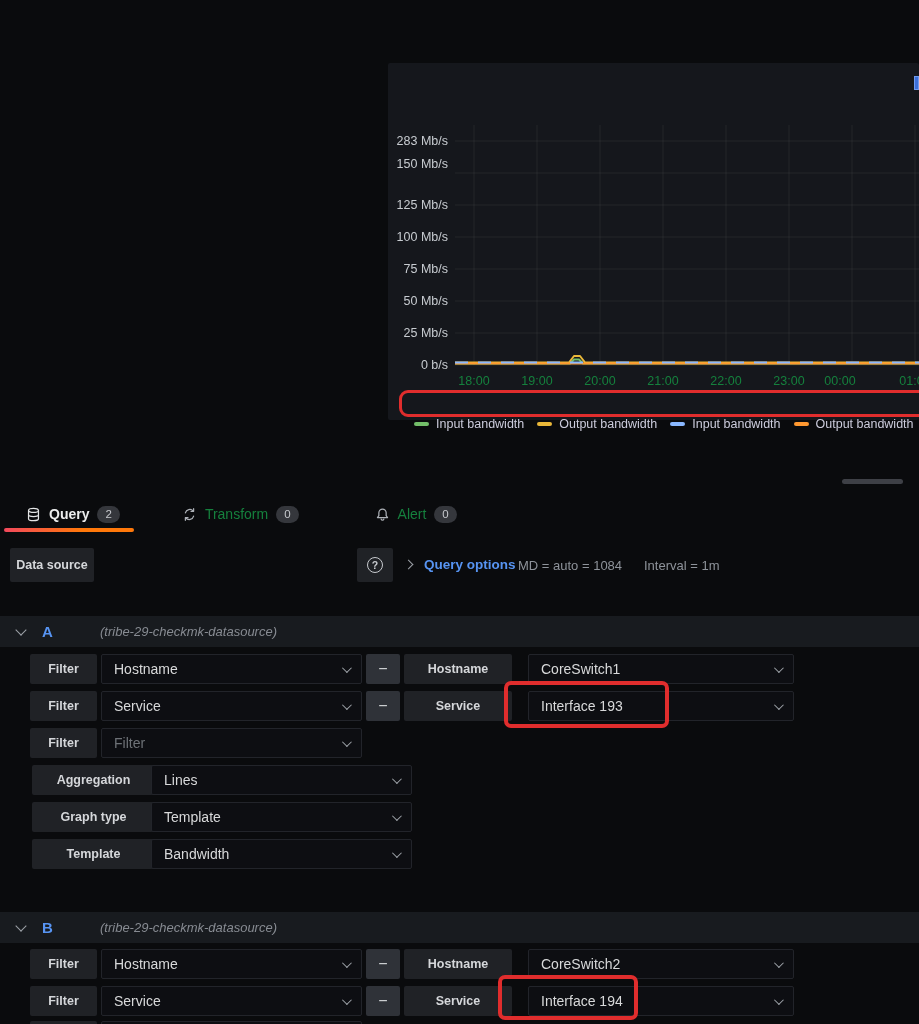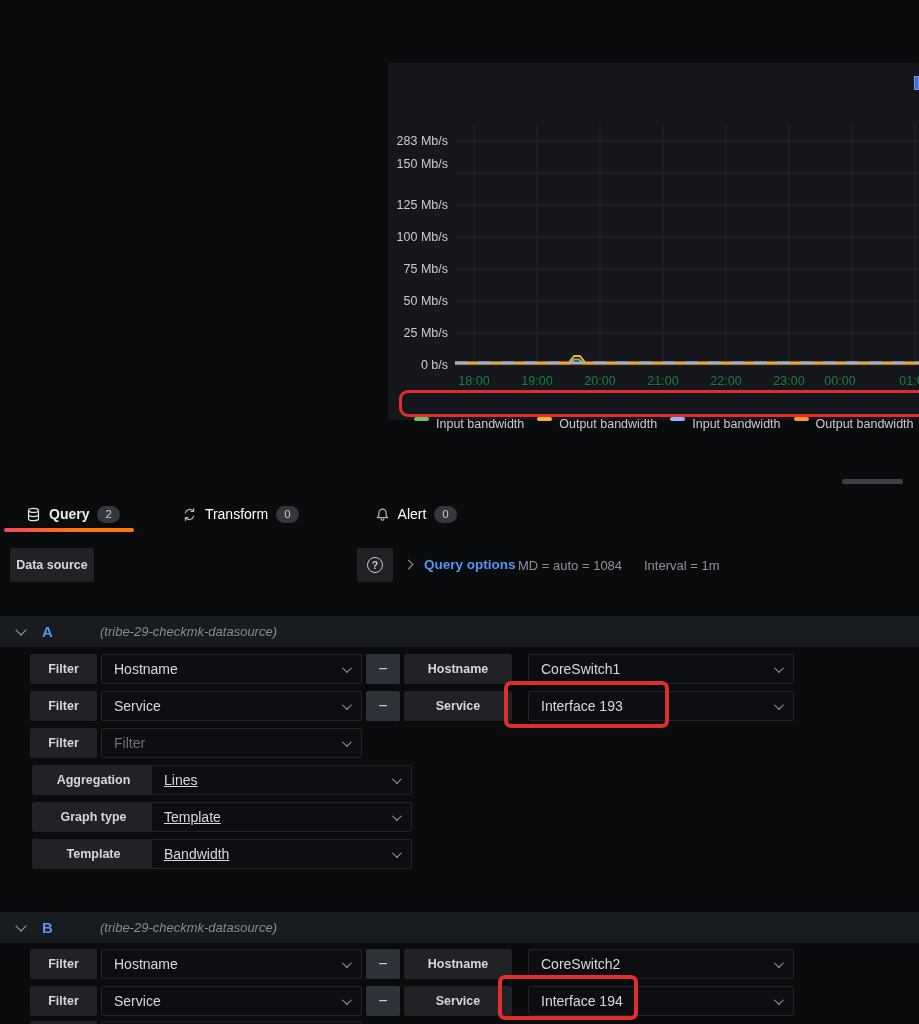--- a/index.html
+++ b/index.html
@@ -16,34 +16,34 @@
     background:#3d6fd8; border:1px solid #6f9bef; }
   .ytick { position:absolute; left:0; width:60px; text-align:right;
     font-size:12.5px; color:#c8ccd1; }
   .plot { position:absolute; left:67px; top:60px; width:464px; height:244px; }
   .xtick { position:absolute; width:44px; text-align:center; top:311px;
     font-size:12.5px; color:#15803d; }
   .legend-highlight { position:absolute; left:11px; top:327px; width:540px; height:27px;
     border:3px solid #e02d2d; border-radius:9px; }
   .legend-row { position:absolute; left:26px; top:331px; height:19px;
     display:flex; align-items:center; gap:13px; white-space:nowrap; }
-  .legend-item { display:flex; align-items:flex-start; gap:7px;margin-top:40px; }
+  .legend-item { display:flex; align-items:center; gap:7px;margin-top:40px; }
   .legend-swatch { width:15px; height:4px; border-radius:2px; }
   .legend-label { font-size:12.5px; color:#ccccdc; }
   
   .hscroll-thumb { position:absolute; left:842px; top:479px; width:61px; height:5px;
     border-radius:3px; background:#3e4046; }
   
   .tabbar { position:absolute; left:0; top:495px; width:919px; height:38px;
     display:flex; align-items:center; }
   .tab { display:flex; align-items:center; gap:8px; cursor:pointer; }
   .tab-query { margin-left:26px; }
   .tab-transform { margin-left:62px; }
   .tab-alert { margin-left:76px; }
-  .tab-label { font-size:14px; color:#ffffff; }
+  .tab-label { font-size:14px; color:#15803d; }
   .tab.active .tab-label { color:#eceded; font-weight:700; }
   .tab .ticon { width:15px; height:15px; display:inline-flex; }
   .tab .ticon svg { width:15px; height:15px; stroke:#aeb2b8; fill:none;
     stroke-width:1.3; stroke-linecap:round; stroke-linejoin:round; }
   .tab.active .ticon svg { stroke:#e4e5e6; }
   .badge { background:#35373c; color:#c7c9cd; font-size:11.5px; line-height:17px;
     border-radius:9px; padding:0 8px; }
   .tab-underline { position:absolute; left:4px; top:33px; width:130px; height:4px;
     border-radius:2px; background:linear-gradient(90deg,#f2495c 0%,#ff780a 60%); }
   
@@ -87,21 +87,21 @@
     border:1px solid #22242a; border-radius:2px; display:flex; align-items:center;
     padding:0 12px; cursor:pointer; }
   .dd-text { flex:1; font-size:14px; color:#d8d9da; white-space:nowrap; overflow:hidden; }
   .dd-text.placeholder { color:#6e7277; }
   .minus-btn { position:absolute; top:0; width:34px; height:30px; background:#2f3238;
     border-radius:2px; color:#d3d5d8; font-size:16px; display:flex;
     align-items:center; justify-content:center; cursor:pointer; }
   .l1 { left:30px; width:67px; }   .d1 { left:101px; width:261px; }
   .m1 { left:366px; }              .l2 { left:404px; width:108px; }
   .d2 { left:516px; width:266px;margin-left:12px; }
-  .lw  { left:32px; width:123px; } .dw { left:151px; width:261px;text-decoration:underline; }
+  .lw  { left:32px; width:123px; } .dw { left:151px; width:261px; }
   .red-box { position:absolute; border:4px solid #e02d2d; border-radius:7px; }
   .red-a { left:504px; top:681px; width:165px; height:47px; }
   .red-b { left:498px; top:975px; width:140px; height:45px; }
 </style>
 </head>
 <body>
 
 <div class="chart-panel">
   <div class="blue-frag"></div>
 

